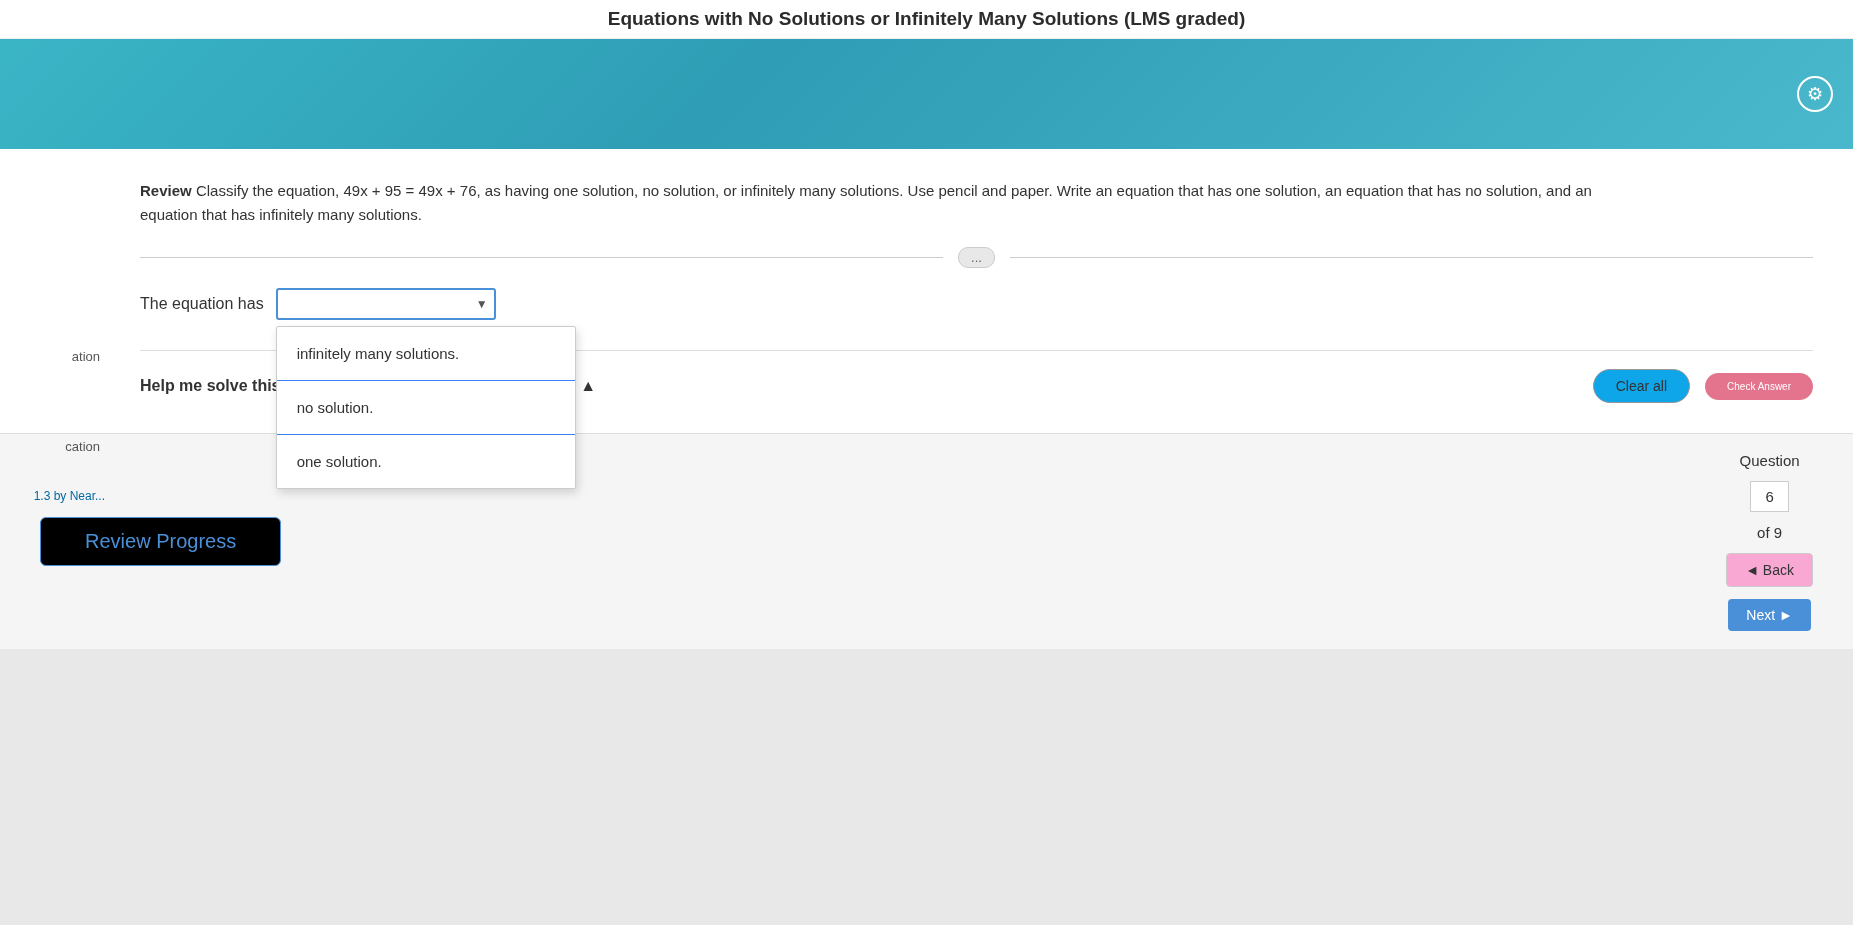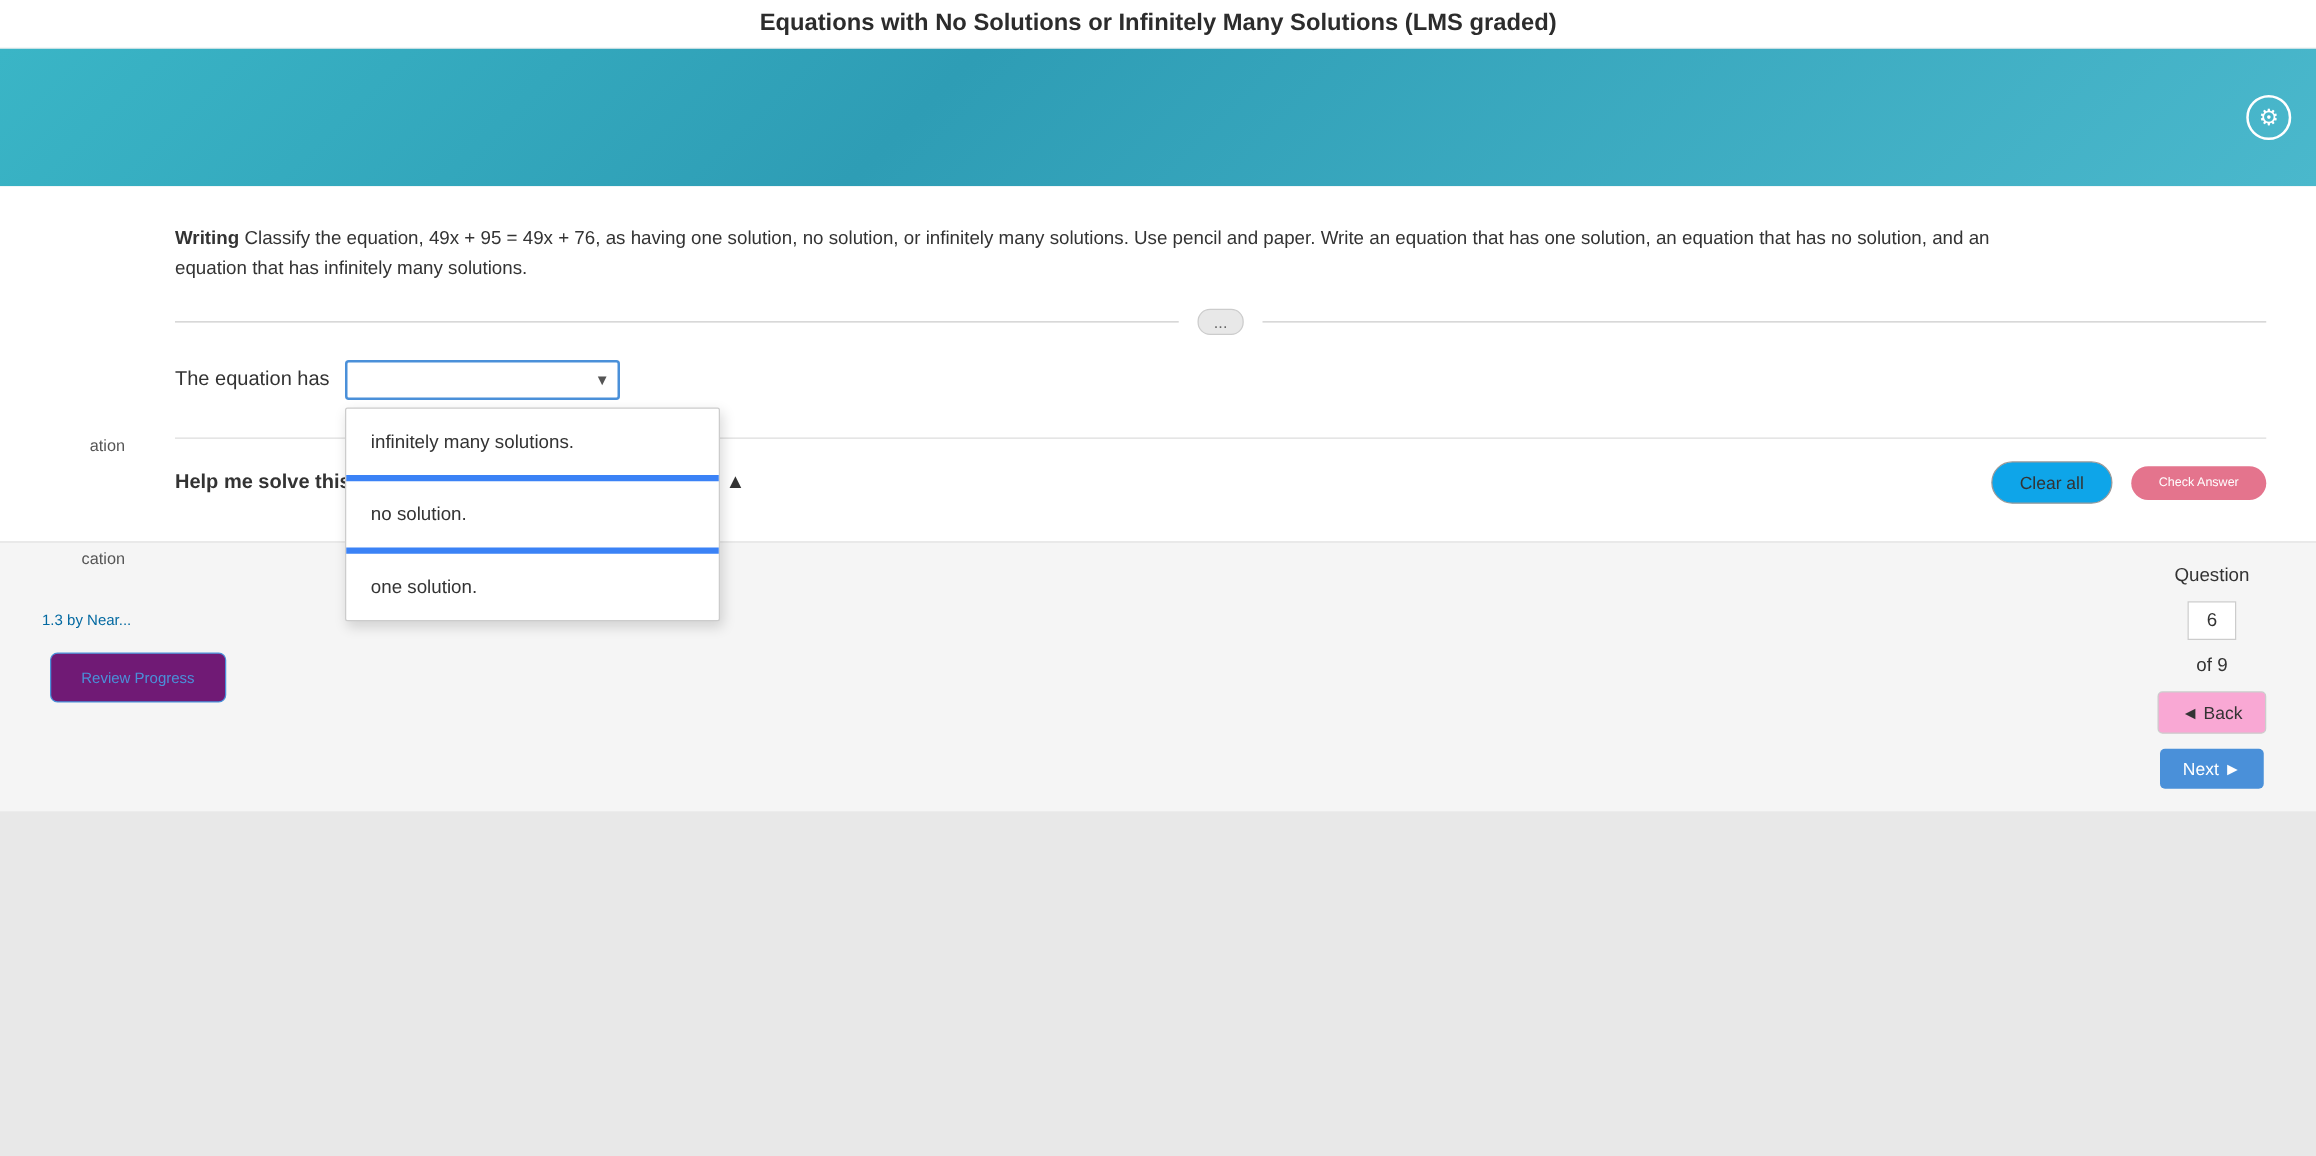--- a/index.html
+++ b/index.html
@@ -174,21 +174,21 @@
       box-shadow: 2px 4px 10px rgba(0,0,0,0.15);
       z-index: 100;
       border-radius: 2px;
     }
 
     .dropdown-popup-item {
       padding: 18px 20px;
       font-size: 15px;
       color: #333;
       cursor: pointer;
-      border-bottom: 5px solid #3b82f6;
+      border-bottom: 1px solid #3b82f6;
     }
 
     .dropdown-popup-item:last-child {
       border-bottom: none;
     }
 
     
     .spacer {
       flex: 1;
     }
@@ -243,24 +243,24 @@
       background: #f5f5f5;
       border-top: 1px solid #ddd;
       padding: 18px 40px;
       display: flex;
       align-items: center;
       gap: 20px;
     }
 
     .btn-review-progress {
       border: 1px solid #4a90d9;
-      background: #701a75;
+      background: #000000;
       border-radius: 6px;
-      padding: 12px 24px;
-      font-size: 12px;
+      padding: 12px 44px;
+      font-size: 20px;
       color: #4a90d9;
       cursor: pointer;
       font-weight: 500;
     }
 
     .nav-right {
       margin-left: auto;
       display: flex;
       align-items: center;
       gap: 12px;
@@ -340,21 +340,21 @@
   <div class="header-icon">⚙</div>
 </div>
 
 <div class="content-area">
 
   <div class="sidebar-label-left">ation</div>
   <div class="sidebar-label-left2">cation</div>
   <div class="sidebar-label-left3">1.3 by Near...</div>
 
   <div class="writing-instruction">
-    <span class="bold">Writing</span>
+    <span class="bold">Review</span>
     <span> </span><span>Classify the equation, 49x + 95 = 49x + 76, as having one solution, no solution, or infinitely many solutions. Use pencil and paper. Write an equation that has one solution, an equation that has no solution, and an equation that has infinitely many solutions.</span>
   </div>
 
   <div class="divider-row">
     <div class="divider-line"></div>
     <div class="divider-dots">...</div>
     <div class="divider-line"></div>
   </div>
 
   <div class="question-row">

